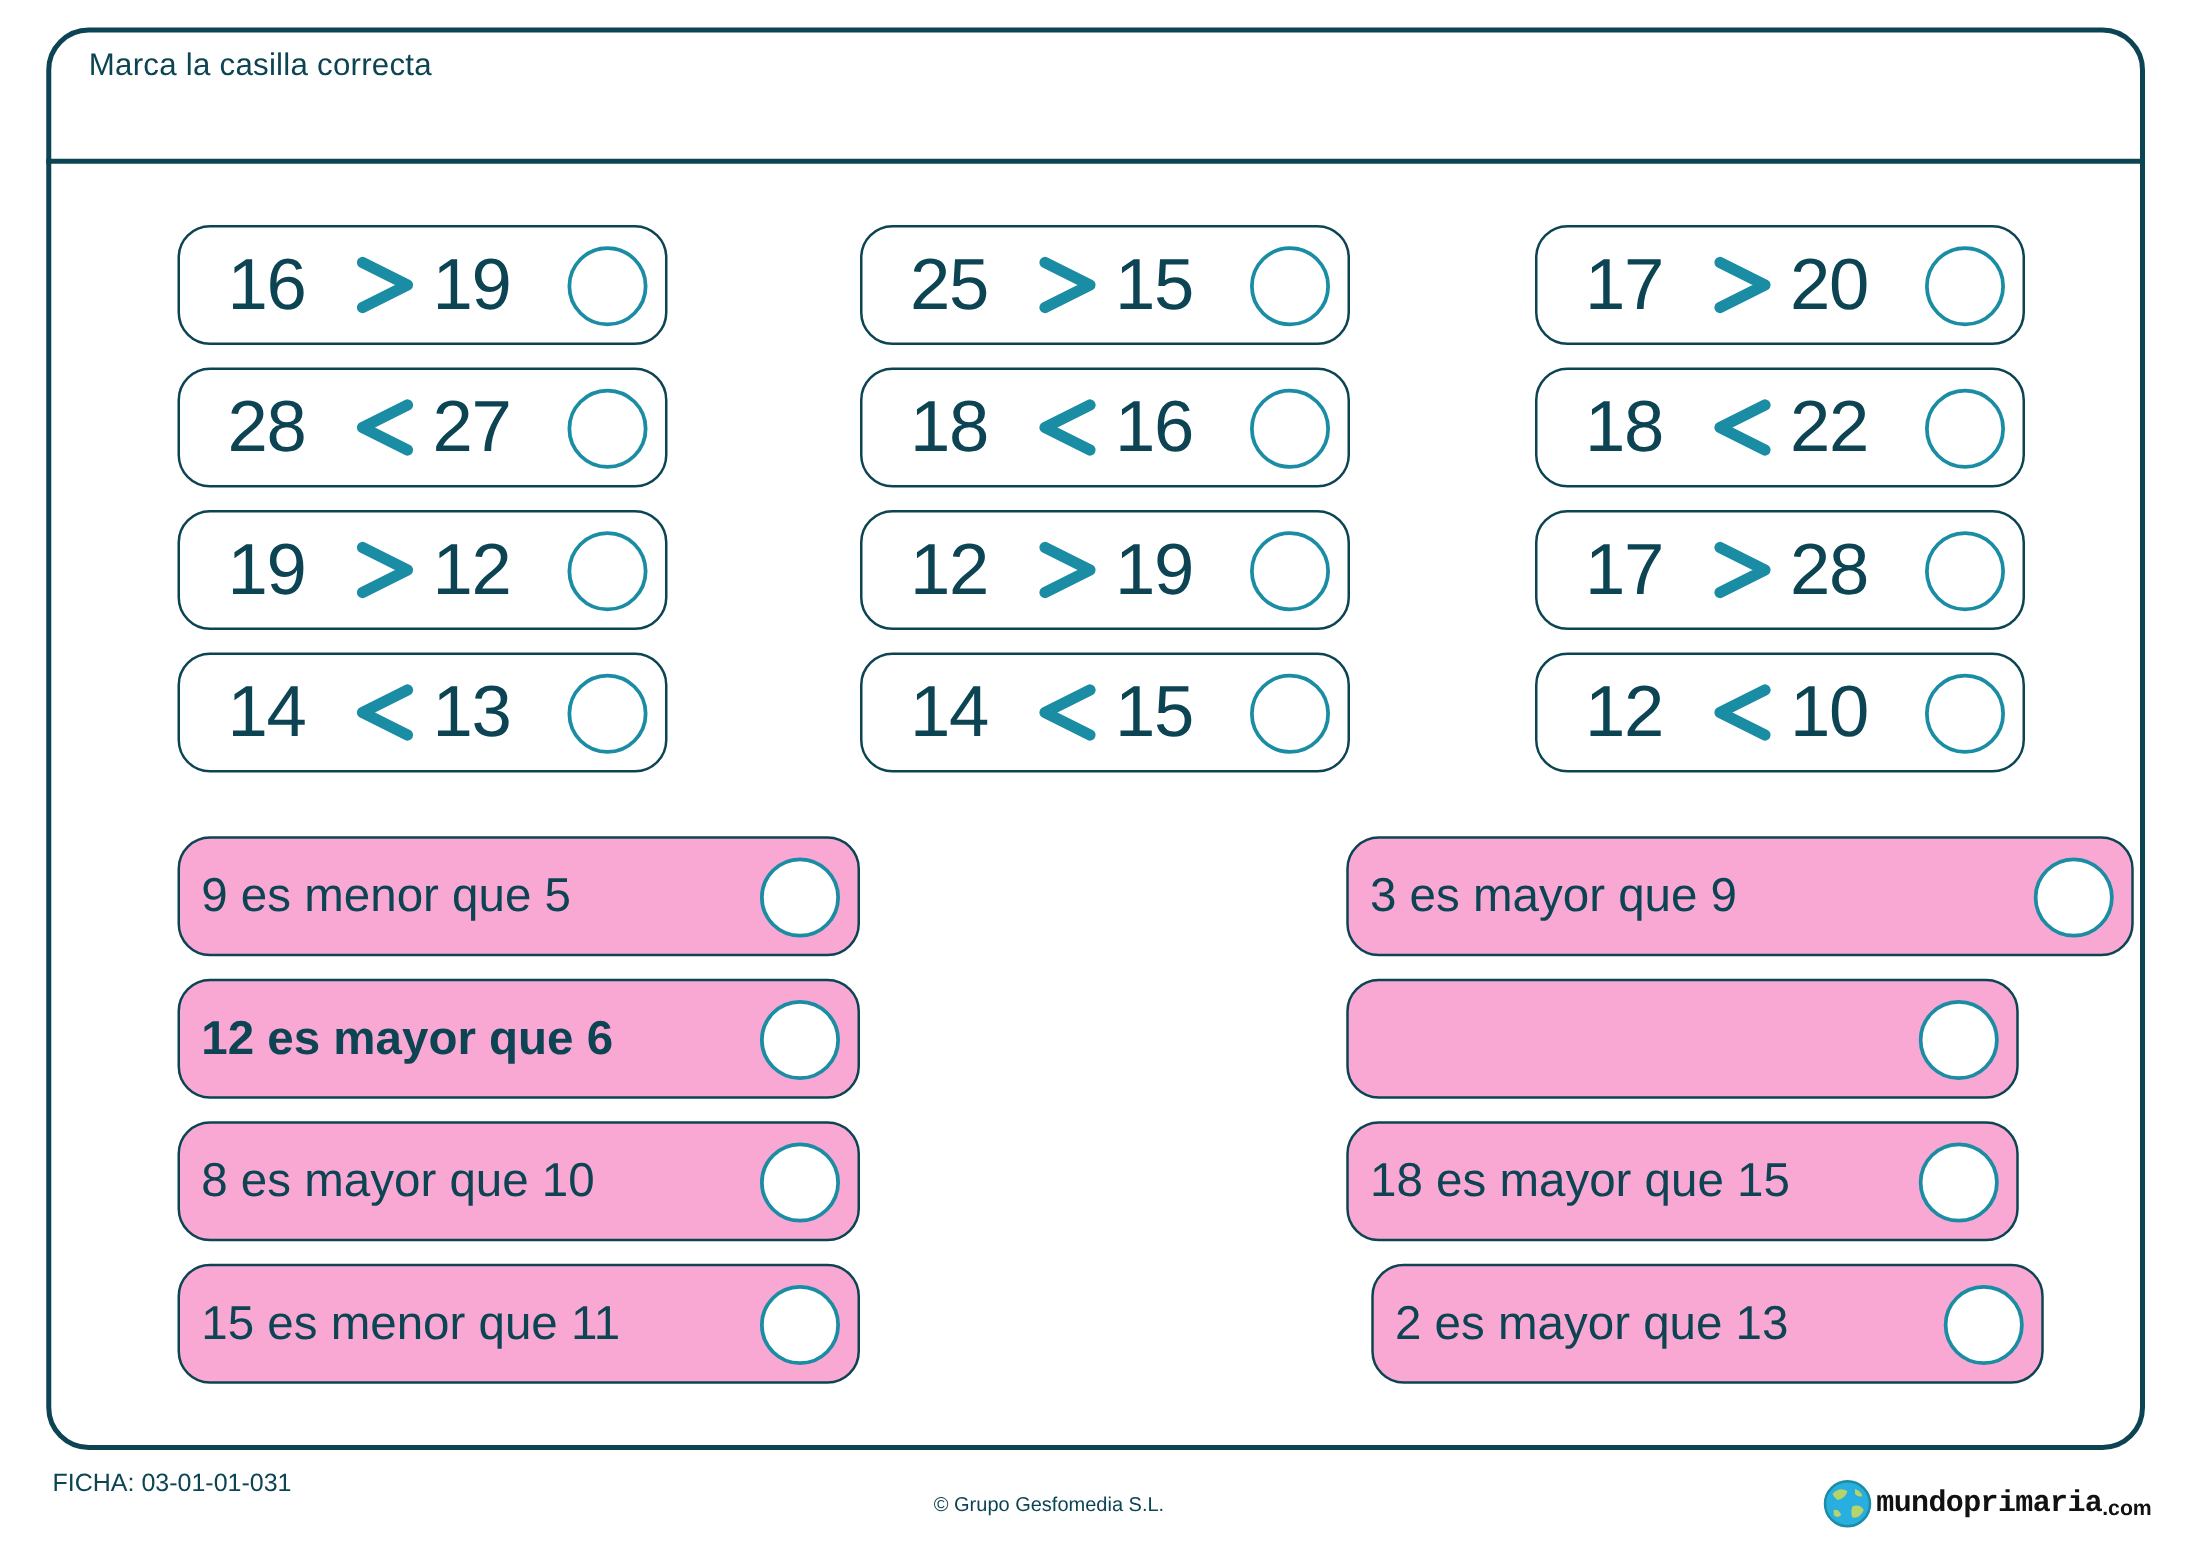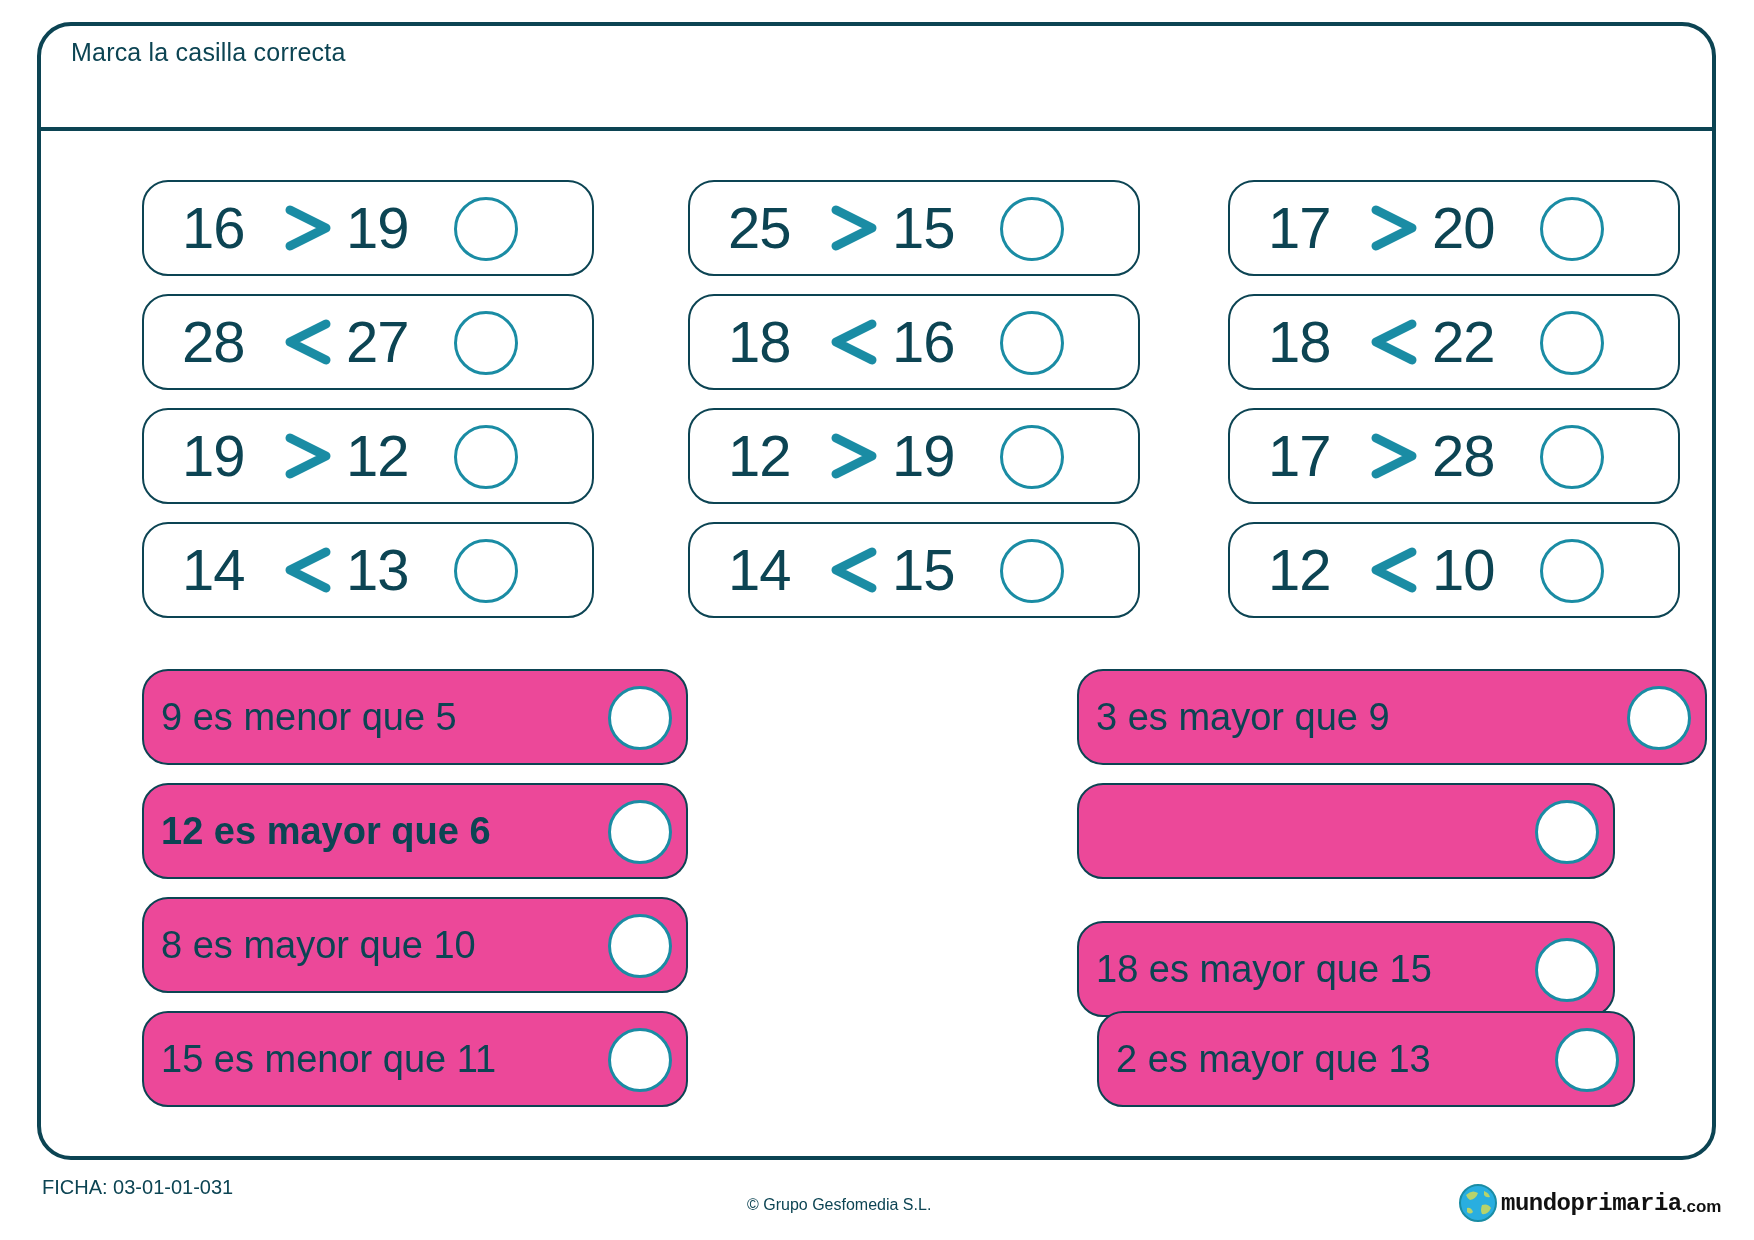--- a/index.html
+++ b/index.html
@@ -14,40 +14,40 @@
     }
     .divider {
       position: absolute; left: 37px; top: 127px; width: 1679px; height: 4px;
       background: #0c4453;
     }
     .title {
       position: absolute; left: 71px; top: 38px; font-size: 25px; color: #0c4453;
       letter-spacing: 0.2px;
     }
     .cmp {
-      position: absolute; width: 452px; height: 96px; box-sizing: border-box;
+      position: absolute; width: 392px; height: 96px; box-sizing: border-box;
       border: 2.5px solid #0c4453; border-radius: 26px; background: #fff; padding-left: 21px;
     }
     .cmp .n1, .cmp .n2 {
       position: absolute; top: 13px; font-size: 58px; line-height: 66px; color: #0c4453;
       letter-spacing: -1px;
     }
     .cmp .n1 { left: 38px; }
     .cmp .n2 { left: 202px; }
     .cmp .sym {
       position: absolute; left: 138px; top: 20px; width: 52px; height: 52px;
     }
     .radio {
       position: absolute; width: 58px; height: 58px; border: 3px solid #1a8ca4;
       border-radius: 50%; background: #fff; cursor: pointer;
     }
     .cmp .radio { left: 310px; top: 15px; }
     .stmt {
       position: absolute; height: 96px; box-sizing: border-box;
-      border: 2.5px solid #0c4453; border-radius: 26px; background: #ec4899;
+      border: 2.5px solid #0c4453; border-radius: 26px; background: #f9a8d4;
     }
     .stmt .txt {
       position: absolute; left: 17px; top: 23px; font-size: 38px; line-height: 46px;
       color: #0c4453; white-space: nowrap;
     }
     .stmt .radio { right: 14px; top: 15px; }
     .footer-code {
       position: absolute; left: 42px; top: 1176px; font-size: 20px; color: #0c4453;
     }
     .footer-copy {
@@ -184,21 +184,21 @@
       <span class="txt">15 es menor que 11</span>
       <div class="radio"></div>
     </div>
     <div class="stmt" style="left: 1077px; top: 669px; width: 630px;">
       <span class="txt">3 es mayor que 9</span>
       <div class="radio"></div>
     </div>
     <div class="stmt" style="left: 1077px; top: 783px; width: 538px;">
       <div class="radio"></div>
     </div>
-    <div class="stmt" style="left: 1077px; top: 897px; width: 538px; margin-top: 24px;">
+    <div class="stmt" style="left: 1077px; top: 897px; width: 538px;">
       <span class="txt">18 es mayor que 15</span>
       <div class="radio"></div>
     </div>
     <div class="stmt" style="left: 1077px; top: 1011px; width: 538px; margin-left: 20px;">
       <span class="txt">2 es mayor que 13</span>
       <div class="radio"></div>
     </div>
   </div>
 
 <div class="footer-code">FICHA: 03-01-01-031</div>

